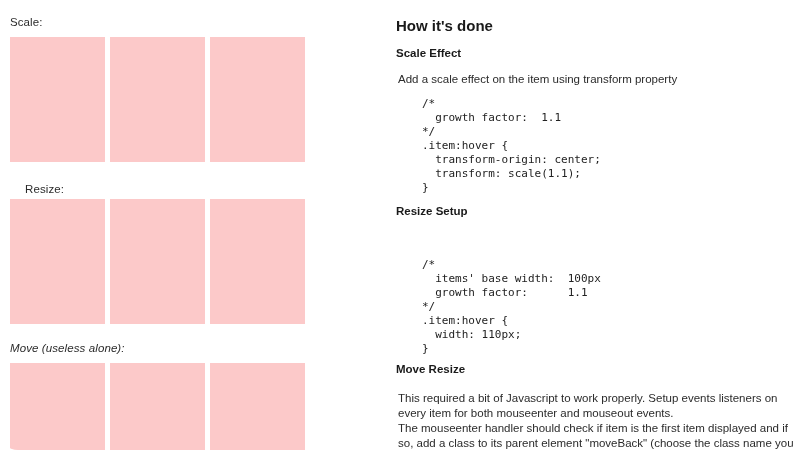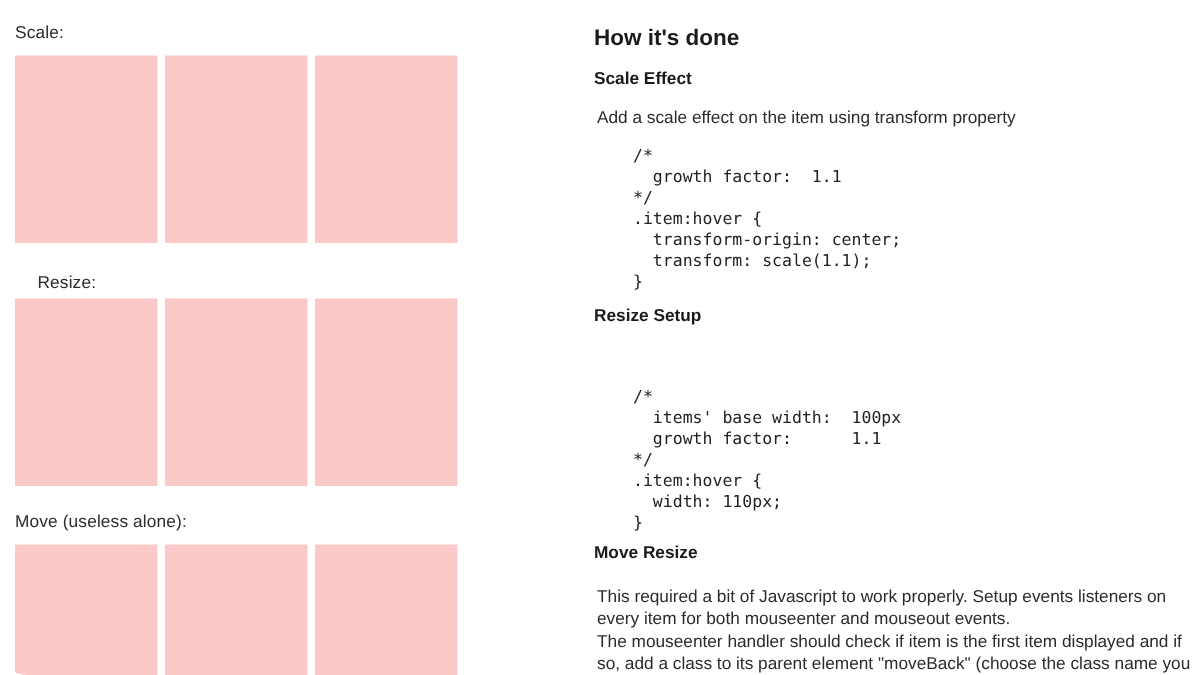--- a/index.html
+++ b/index.html
@@ -124,21 +124,21 @@
 
     <div class="demo-section" style="position:absolute; left:0; top:182px;margin-left:15px;">
       <div class="demo-label">Resize:</div>
     </div>
     <div class="demo-row" style="position:absolute; left:0; top:199px;">
       <div class="demo-item" style="background: rgb(252, 201, 201);"></div>
       <div class="demo-item" style="background: rgb(252, 201, 201);"></div>
       <div class="demo-item" style="background: rgb(252, 201, 201);"></div>
     </div>
 
-    <div class="demo-section" style="position:absolute; left:0; top:341px;">
+    <div class="demo-section" style="position:absolute; left:0; top:341px;font-style:italic;">
       <div class="demo-label">Move (useless alone):</div>
     </div>
     <div class="demo-row" style="position:absolute; left:0; top:363px;">
       <div class="demo-item" style="background: rgb(252, 201, 201);"></div>
       <div class="demo-item" style="background: rgb(252, 201, 201);"></div>
       <div class="demo-item" style="background: rgb(252, 201, 201);"></div>
     </div>
 
   </div>
 

